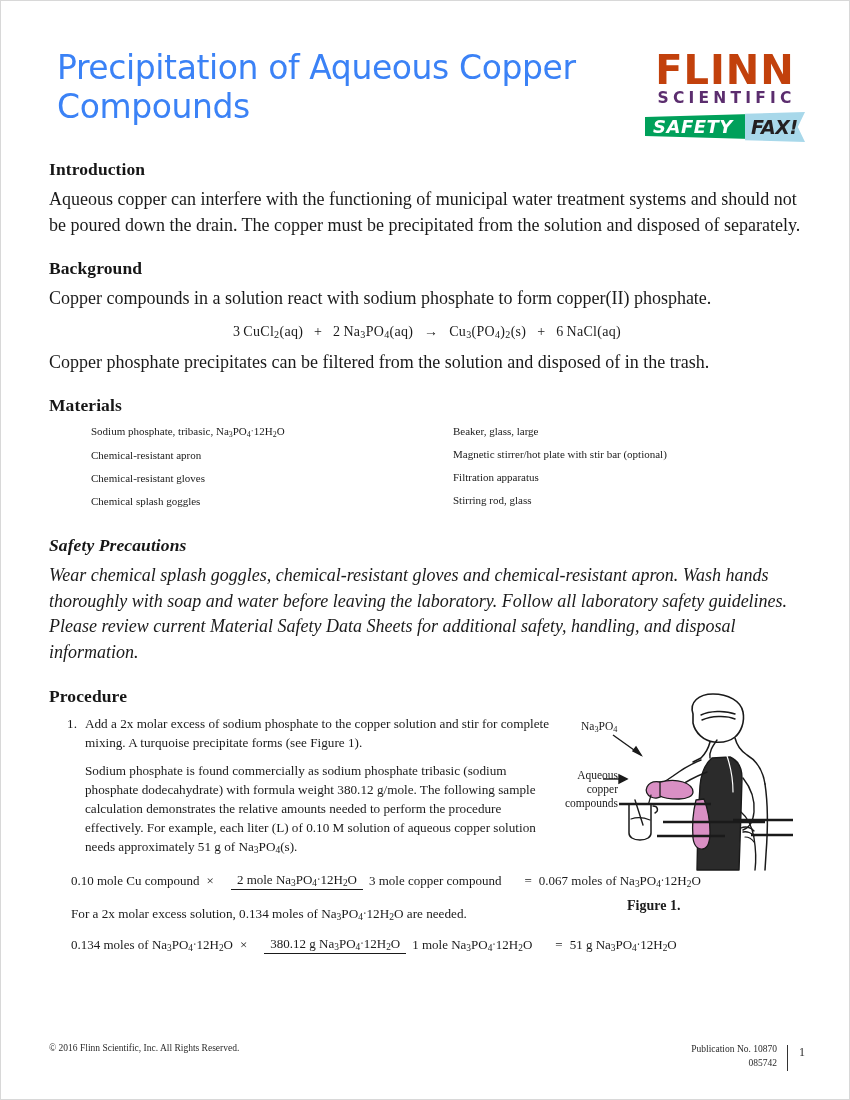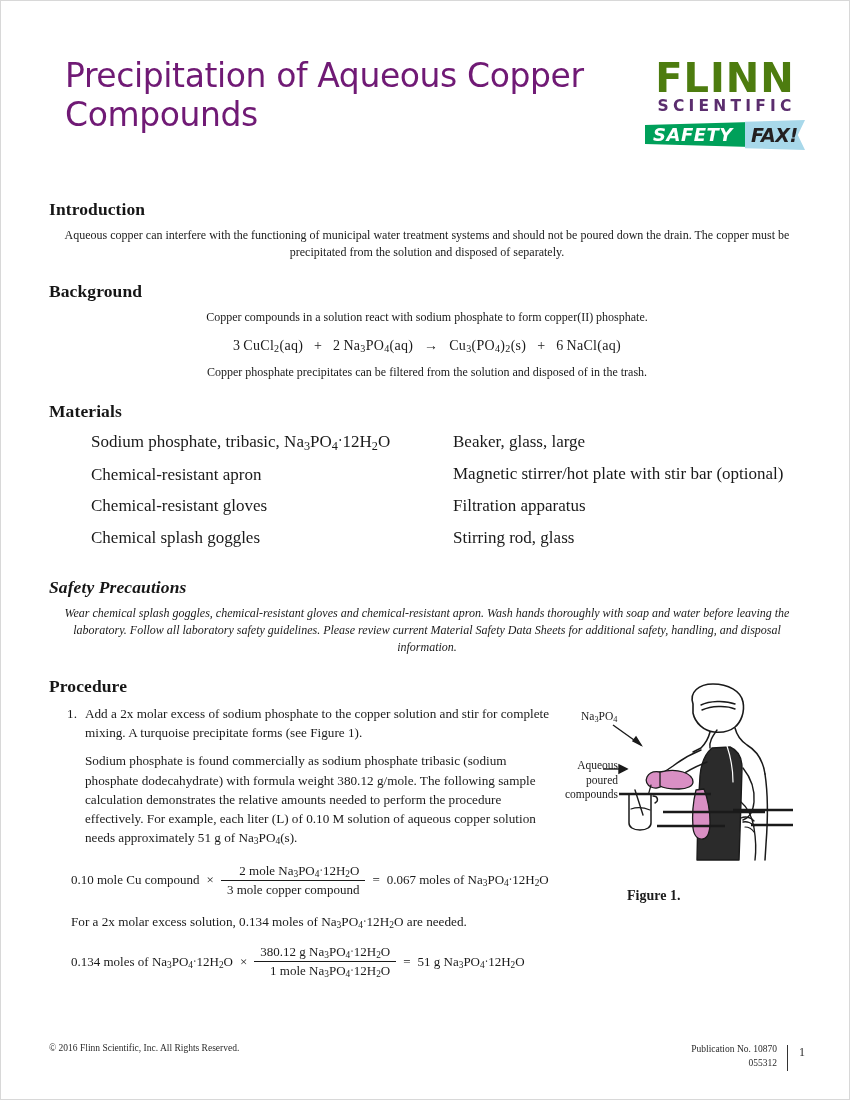--- a/index.html
+++ b/index.html
@@ -33,41 +33,41 @@
   .header {
     position: relative;
     min-height: 112px;
   }
   .doc-title {
     font-family: "DejaVu Sans", sans-serif;
     font-size: 33px;
     line-height: 1.18;
     font-weight: 400;
     letter-spacing: -0.4px;
-    color: #701a75;
+    color: #3b82f6;
     width: 570px;
-    margin: 16px;
+    margin: 8px;
     padding-top: 2px;
   }
 
   
   .logo {
     position: absolute;
     right: 0px;
     top: 4px;
     width: 160px;
     text-align: right;
   }
   .logo-flinn {
     font-family: "DejaVu Sans", sans-serif;
     font-weight: 700;
     font-size: 40px;
     line-height: 0.98;
     letter-spacing: 1px;
-    color: #4d7c0f;
+    color: #c2410c;
     text-align: center;
   }
   .logo-sci {
     font-family: "DejaVu Sans", sans-serif;
     font-weight: 700;
     font-size: 15.5px;
     line-height: 1.15;
     letter-spacing: 4.2px;
     color: #5b2d6e;
     text-align: center;
@@ -127,27 +127,27 @@
     margin: 0 0 7px 0;
     color: #161616;
     letter-spacing: 0.1px;
   }
   h2.section-head.italic {
     font-style: italic;
   }
   .sec {
     margin-top: 20px;
   }
-  .sec.tight { margin-top: 32px; }
+  .sec.tight { margin-top: 0; }
 
   p.body {
-    font-size: 12px;
+    font-size: 18px;
     line-height: 1.42;
     margin: 0 0 4px 0;
-    text-align: center;
+    text-align: left;
   }
   p.body.italic {
     font-style: italic;
   }
 
   .equation {
     text-align: center;
     font-size: 14px;
     margin: 12px 0 10px 0;
     letter-spacing: 0.3px;
@@ -158,21 +158,21 @@
   .materials {
     display: flex;
     padding-left: 42px;
     margin-top: 4px;
   }
   .mat-col {
     width: 50%;
   }
   .mat-col.right { padding-left: 10px; }
   .mat-item {
-    font-size: 17px;
+    font-size: 11px;
     line-height: 1.52;
     margin-bottom: 6px;
   }
 
   
   .proc-wrap {
     position: relative;
   }
   .proc-body {
     width: 520px;
@@ -201,24 +201,24 @@
   .calc {
     margin: 14px 0 0 22px;
     font-size: 13px;
     display: flex;
     align-items: center;
     white-space: nowrap;
   }
   .calc .op { padding: 0 7px; }
   .frac {
     display: inline-flex;
-    flex-direction: column;
-    text-align: right;
+    flex-direction: row;
+    text-align: center;
     vertical-align: middle;
-    margin: 0 0;
+    margin: 0 10px;
   }
   .frac .num {
     padding: 0 6px 1px 6px;
     border-bottom: 1px solid #1a1a1a;
   }
   .frac .den {
     padding: 1px 6px 0 6px;
   }
   sub { font-size: 0.72em; vertical-align: -0.22em; }
   .mid { font-size: 0.85em; vertical-align: 0.12em; }
@@ -458,32 +458,32 @@
             <line x1="48" y1="43" x2="76" y2="63"></line>
             <polygon points="76,63 68,59 71,55"></polygon>
             <line x1="38" y1="87" x2="60" y2="87"></line>
             <polygon points="62,87 54,83 54,91"></polygon>
           </g>
         </svg>
 
         <div class="fig-label lbl-na">Na<sub>3</sub>PO<sub>4</sub></div>
         <div class="fig-label lbl-aq">
           <span>Aqueous</span><br>
-          <span>poured</span><br>
+          <span>copper</span><br>
           <span>compounds</span>
         </div>
         <div class="fig-caption">Figure 1.</div>
       </div>
     </div>
 
   </div>
 
   <div class="footer">
     <div>© 2016 Flinn Scientific, Inc. All Rights Reserved.</div>
     <div class="footer-right">
       <div class="pub">
         <div>Publication No. 10870</div>
-        <div>055312</div>
+        <div>085742</div>
       </div>
       <div class="pagenum">1</div>
     </div>
   </div>
 </div>
 
 </body></html>

